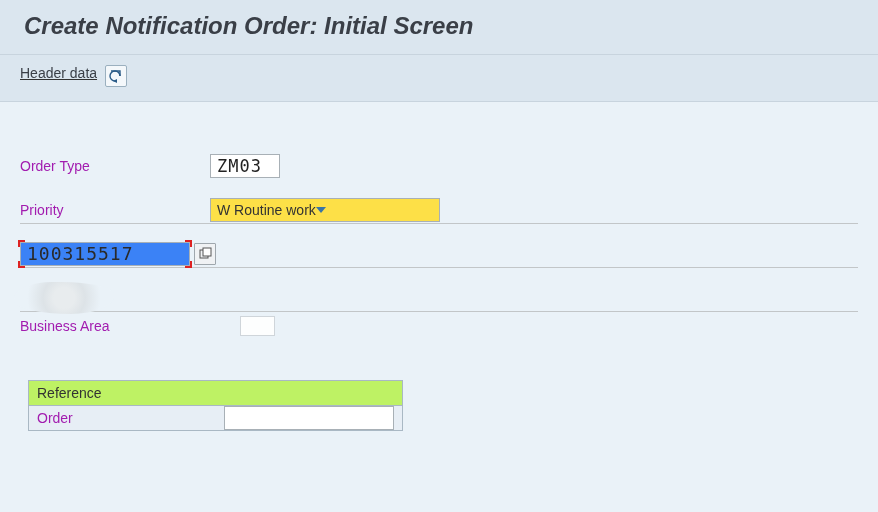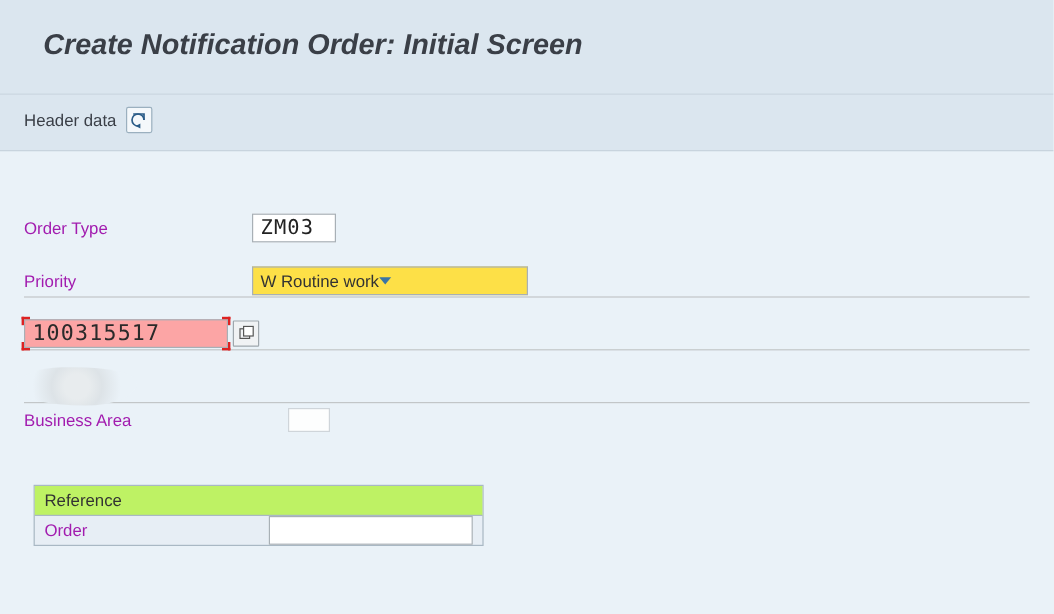--- a/index.html
+++ b/index.html
@@ -12,33 +12,33 @@
     width: 878px;
     height: 512px;
     overflow: hidden;
   }
   .title-bar {
     background: #dbe6ef;
     padding: 8px 20px 10px 20px;
     border-bottom: 1px solid #c8d4de;
   }
   .title-bar h1 {
-    margin: 16px;
+    margin: 4px;
     font-size: 24px;
     font-style: italic;
     font-weight: bold;
     color: #3a3f47;
   }
   .toolbar {
     background: #dbe6ef;
     padding: 10px 20px 14px 20px;
     border-bottom: 1px solid #c8d4de;
     display: flex;
-    align-items: center;
     gap: 8px;
+    text-decoration: underline;
   }
   .toolbar-label {
     color: #3a3f47;
     font-size: 14px;
   }
   .refresh-icon-box {
     display: inline-flex;
     align-items: center;
     justify-content: center;
     width: 22px;
@@ -76,21 +76,21 @@
     color: #222;
     letter-spacing: 1px;
   }
   .text-input.short { width: 70px; }
   .text-input.med { width: 170px; }
   .highlighted-wrap {
     position: relative;
     display: inline-block;
   }
   .highlighted-input {
-    background: #fca5a5;
+    background: #3b82f6;
     border: 1px solid #a8b0b6;
     height: 24px;
     width: 170px;
     padding: 1px 6px;
     font-family: monospace, "Lucida Console", Monaco;
     font-size: 18px;
     color: #2a2a2a;
     letter-spacing: 1px;
   }
   

